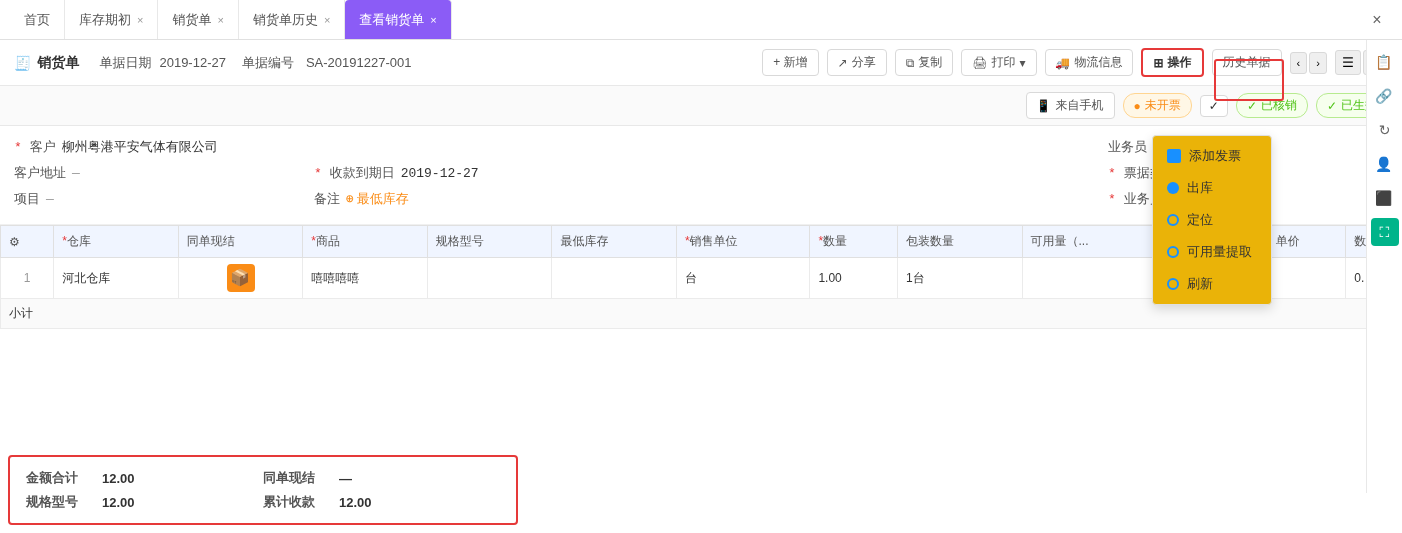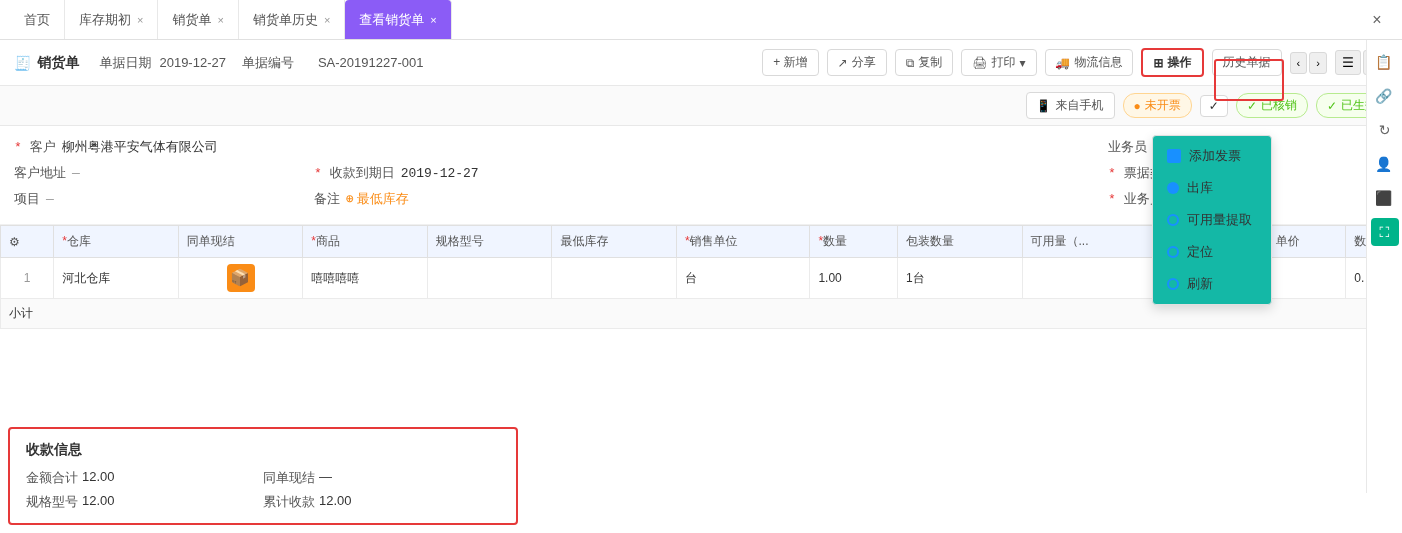--- a/index.html
+++ b/index.html
@@ -93,29 +93,29 @@
     th {
       padding: 7px 8px; border: 1px solid #e0e0e0; text-align: left;
       font-weight: normal; color: #555; white-space: nowrap;
     }
     th .req { color: #e63939; }
     td { padding: 6px 8px; border: 1px solid #ebebeb; color: #333; }
     tbody tr:nth-child(1) { background: #fff; }
     tbody tr.subtotal { background: #fafafa; }
     .gear-cell { text-align: center; color: #999; }
     .bottom-title { font-weight: bold; margin-bottom: 10px; font-size: 14px; }
-    .info-row { display: flex; align-items: flex-start; gap: 4px; }
+    .info-row { display: flex; align-items: center; gap: 24px; font-weight: bold; }
     .info-label { color: #555; white-space: nowrap; }
     .info-value { color: #333; }
     .info-value.red { color: #e63939; }
 
     
     .dropdown-menu {
       position: absolute; top: 135px; right: 130px;
-      background: #14b8a6; border: 1px solid #e0e0e0; border-radius: 4px;
+      background: #eab308; border: 1px solid #e0e0e0; border-radius: 4px;
       box-shadow: 0 4px 12px rgba(0,0,0,0.15); z-index: 100; min-width: 120px;
       padding: 4px 0;
     }
     .menu-item {
       display: flex; align-items: center; gap: 8px; padding: 7px 14px;
       cursor: pointer; font-size: 13px; color: #333;
     }
     .menu-icon-sq { width: 14px; height: 14px; background: #1890ff; border-radius: 2px; flex-shrink: 0; }
     .menu-icon-circle { width: 12px; height: 12px; border-radius: 50%; background: #1890ff; flex-shrink: 0; }
 
@@ -172,21 +172,21 @@
     <div class="doc-header">
       <span class="doc-title-icon">🧾</span>
       <span class="doc-title">销货单</span>
       <div class="doc-meta">
         <span>
           <span>单据日期</span>
           <span style="margin-left:4px;">2019-12-27</span>
         </span>
         <span>
           <span>单据编号</span>
-          <span style="margin-left:20px;">SA-20191227-001</span>
+          <span style="margin-left:8px;">SA-20191227-001</span>
         </span>
       </div>
       <div class="doc-actions">
         <button class="action-btn">+ 新增</button>
         <button class="action-btn">
           <span>↗</span>
           <span>分享</span>
         </button>
         <button class="action-btn">
           <span>⧉</span>
@@ -340,21 +340,20 @@
               <td colspan="13">小计</td>
             </tr>
           </tbody>
         </table>
       </div>
     </div>
 
   </div>
 
   <div style="position:absolute; bottom: 8px; left: 8px; border: 2px solid #e63939; border-radius: 4px; width: 510px; background: #fff; padding: 12px 16px; z-index: 10;">
-    <div class="bottom-title">收款信息</div>
     <div style="display:grid; grid-template-columns: 1fr 1fr; gap: 6px 0;">
       <div class="info-row">
         <span class="info-label">金额合计</span>
         <span class="info-value">12.00</span>
       </div>
       <div class="info-row">
         <span class="info-label">同单现结</span>
         <span class="info-value muted">—</span>
       </div>
       <div class="info-row">
@@ -374,25 +373,25 @@
     <div class="menu-item">
       <div class="menu-icon-sq"></div>
       <span>添加发票</span>
     </div>
     <div class="menu-item">
       <div class="menu-icon-circle"></div>
       <span>出库</span>
     </div>
     <div class="menu-item">
       <div style="width:12px;height:12px;border-radius:50%;border:2px solid #1890ff;flex-shrink:0;"></div>
-      <span>可用量提取</span>
+      <span>定位</span>
     </div>
     <div class="menu-item">
       <div style="width:12px;height:12px;border-radius:50%;border:2px solid #1890ff;flex-shrink:0;"></div>
-      <span>定位</span>
+      <span>可用量提取</span>
     </div>
     <div class="menu-item">
       <div style="width:12px;height:12px;border-radius:50%;border:2px solid #1890ff;flex-shrink:0;"></div>
       <span>刷新</span>
     </div>
   </div>
 
   <div class="right-sidebar">
     <div class="sidebar-icon">📋</div>
     <div class="sidebar-icon">🔗</div>

